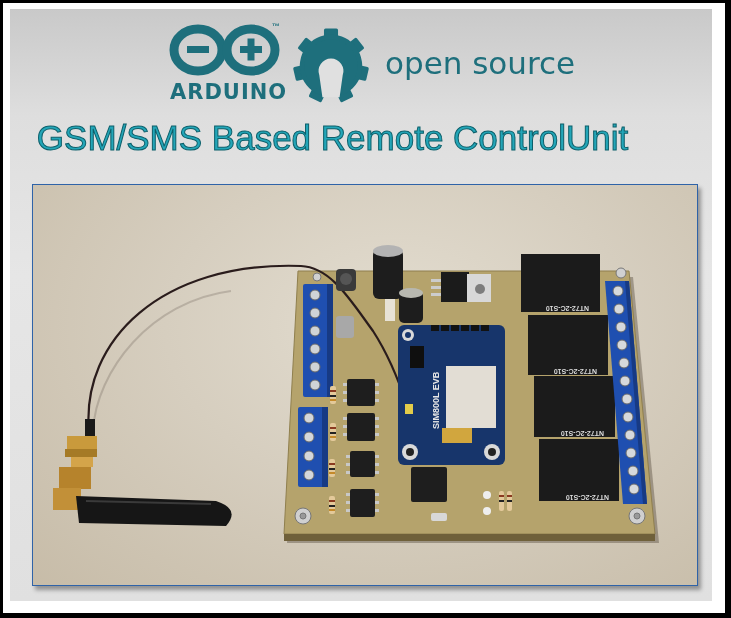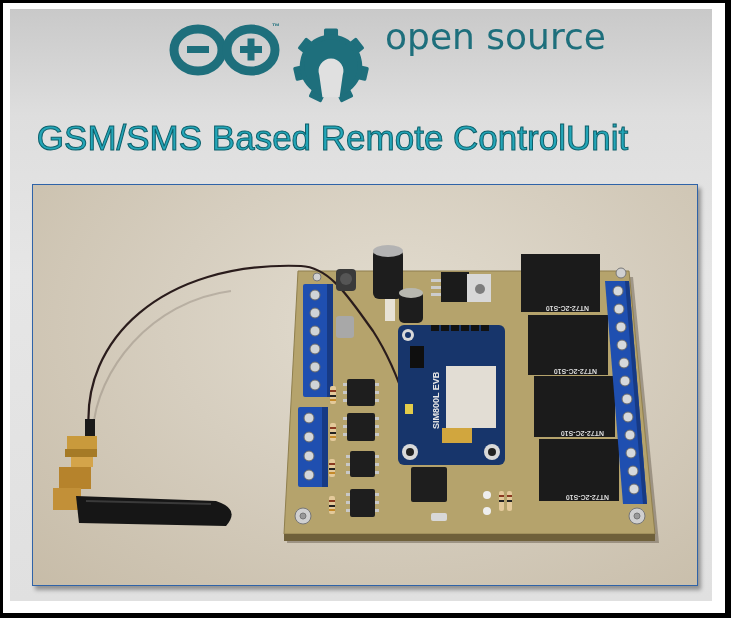--- a/index.html
+++ b/index.html
@@ -5,21 +5,21 @@
   html,body{margin:0;padding:0;}
   body{width:731px;height:618px;background:#000;position:relative;overflow:hidden;font-family:"Liberation Sans",sans-serif;}
   .frame{position:absolute;left:3px;top:3px;width:722px;height:610px;background:#fff;}
   .panel{position:absolute;left:10px;top:9px;width:702px;height:592px;
     background:linear-gradient(180deg,#c9c9c9 0%,#dedede 18%,#e6e6e6 45%,#e0e0e0 100%);}
   .logo-row{position:absolute;left:0;top:0;width:731px;height:110px;}
   .ard-logo{position:absolute;left:167px;top:22px;width:120px;height:82px;}
   .ard-tm{position:absolute;left:272px;top:22px;font-size:8px;color:#1e6f7c;font-weight:bold;}
   .ard-text{position:absolute;left:170px;top:80px;font-size:21px;font-weight:bold;color:#1e6f7c;letter-spacing:1px;font-family:"DejaVu Sans",sans-serif;}
   .gear{position:absolute;left:292px;top:27px;width:78px;height:78px;}
-  .osh{position:absolute;left:385px;top:22px;color:#1e6f7c;font-size:36px;line-height:30px;font-family:"DejaVu Sans",sans-serif;}
+  .osh{position:absolute;left:385px;top:48px;color:#1e6f7c;font-size:31px;line-height:30px;font-family:"DejaVu Sans",sans-serif;}
   .osh .l2{padding-left:28px;display:block;}
   .title{position:absolute;left:0;width:665px;top:118px;text-align:center;font-size:35px;color:#23a6b8;
     -webkit-text-stroke:1px #0d5f6a;letter-spacing:0px;font-family:"Liberation Sans",sans-serif;}
   .photo{position:absolute;left:32px;top:184px;width:664px;height:400px;border:1.5px solid #2f63a8;
     background:radial-gradient(ellipse at 55% 35%,#e3ddd0 0%,#d6cebf 45%,#c7bca8 100%);overflow:hidden;
     box-shadow:3px 4px 4px rgba(0,0,0,.35);}
   svg{display:block;}
 </style>
 </head>
 <body>
@@ -31,20 +31,21 @@
   <svg class="ard-logo" viewBox="0 0 120 82">
     <g fill="none" stroke="#1e6f7c" stroke-width="9">
       <ellipse cx="31" cy="28" rx="24" ry="21"></ellipse>
       <ellipse cx="84" cy="28" rx="24" ry="21"></ellipse>
     </g>
     <rect x="20" y="24" width="22" height="7" fill="#1e6f7c"></rect>
     <rect x="73" y="24" width="22" height="7" fill="#1e6f7c"></rect>
     <rect x="80.5" y="16.5" width="7" height="22" fill="#1e6f7c"></rect>
   </svg>
   <span class="ard-tm">™</span>
+  <div class="ard-text">ARDUINO</div>
 
   <svg class="gear" viewBox="0 0 100 100">
     <g fill="#1e6f7c" transform="translate(50,50)">
       <g id="teeth">
         <rect x="-9" y="-48" width="18" height="20" rx="2"></rect>
         <rect x="-9" y="-48" width="18" height="20" rx="2" transform="rotate(51.4)"></rect>
         <rect x="-9" y="-48" width="18" height="20" rx="2" transform="rotate(102.8)"></rect>
         <rect x="-9" y="-48" width="18" height="20" rx="2" transform="rotate(257.2)"></rect>
         <rect x="-9" y="-48" width="18" height="20" rx="2" transform="rotate(308.6)"></rect>
         <rect x="-9" y="-48" width="18" height="20" rx="2" transform="rotate(154.2)"></rect>

